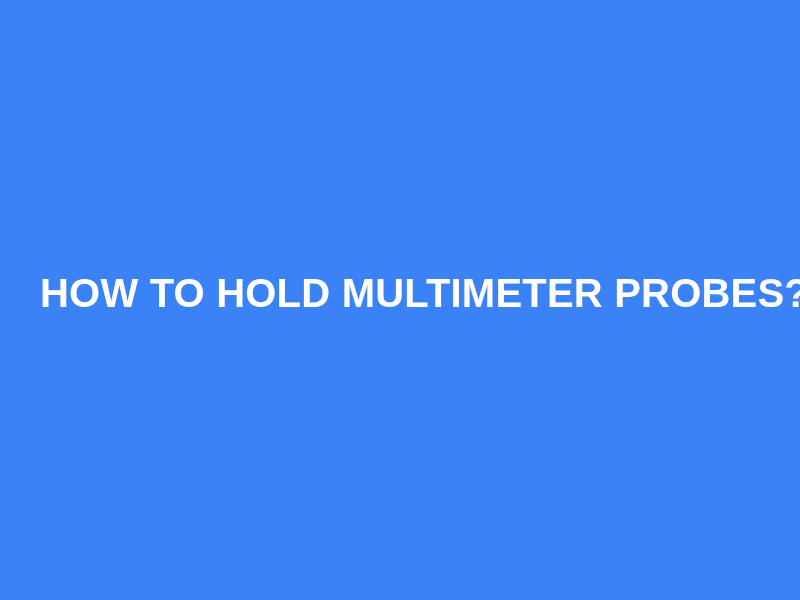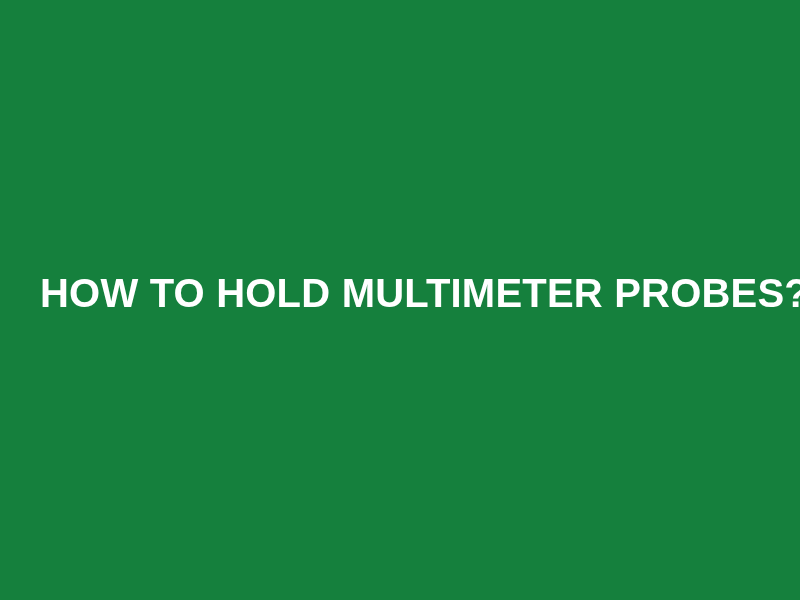--- a/index.html
+++ b/index.html
@@ -44,21 +44,21 @@
     line-height: 1.18;
     letter-spacing: 0.2px;
     text-transform: uppercase;
     white-space: nowrap;
     -webkit-font-smoothing: antialiased;
   }
 </style>
 </head>
 <body>
 
-<div id="title-card" style="background-color: #15803d;">
+<div id="title-card" style="background-color: #3b82f6;">
 
   <div id="title-block">
 
     <h1 id="card-title" style="color: rgb(255, 255, 255); text-transform: uppercase;">How to Hold Multimeter Probes?</h1>
 
   </div>
 
 </div>
 
 </body></html>

